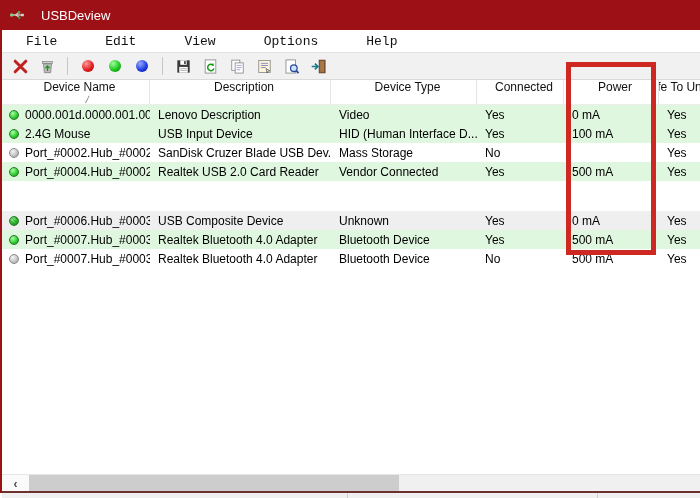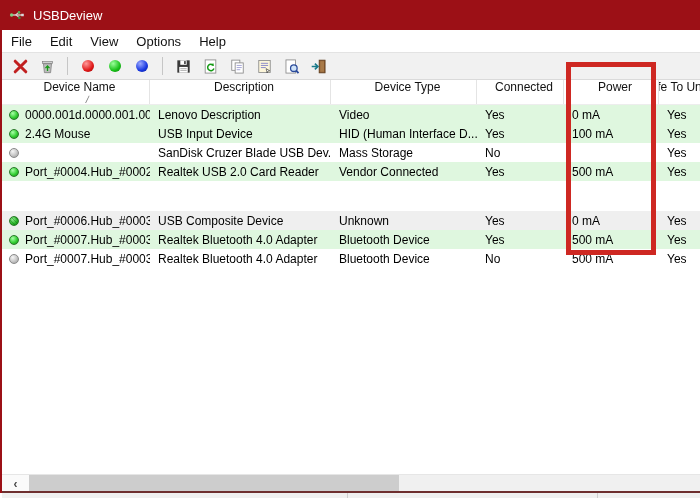--- a/index.html
+++ b/index.html
@@ -4,29 +4,29 @@
 <style>
   * { margin:0; padding:0; box-sizing:border-box; }
   html,body { background:#888; }
   #app {
     position:relative; width:700px; height:498px; overflow:hidden;
     font-family:"Liberation Sans", sans-serif; background:#ffffff;
   }
   
   .titlebar {
     position:absolute; left:0; top:0; width:700px; height:30px;
-    background:#9c1016; display:flex; align-items:center; gap:8px;
+    background:#9c1016; display:flex; align-items:center; gap:16px;
     padding-left:9px; color:#fff; font-size:13px;
   }
   
   .menubar {
     position:absolute; left:2px; top:30px; width:698px; height:22px;
     background:#ffffff; display:flex; align-items:center; font-size:13px; color:#111;
   }
-  .menu-item { padding:0 9px; height:22px; display:flex; align-items:center; cursor:default; }
+  .menu-item { padding:0 24px; height:22px; display:flex; align-items:center; cursor:default;font-family:Liberation Mono, monospace; }
   
   .toolbar {
     position:absolute; left:2px; top:52px; width:698px; height:28px;
     background:#f1f1f1; border-top:1px solid #e3e3e3; border-bottom:1px solid #dadada;
     display:flex; align-items:center; gap:7px; padding-left:8px;
   }
   .tb-btn { width:20px; height:20px; display:flex; align-items:center; justify-content:center; }
   .tb-sep { width:1px; height:18px; background:#c6c6c6; margin:0 3px; }
   .tb-ball { width:12px; height:12px; border-radius:50%; display:inline-block; }
   .tb-ball.red   { background:radial-gradient(circle at 35% 30%, #ff9a9a, #e01818 60%, #8f0808); }
@@ -240,20 +240,21 @@
       <div class="cell">USB Input Device</div>
       <div class="cell">HID (Human Interface D...</div>
       <div class="cell">Yes</div>
       <div class="cell">100 mA</div>
       <div class="cell">Yes</div>
     </div>
 
     <div class="lv-row row-white">
       <div class="cell name">
           <span class="ball ball-gray"></span>
+          <span>Port_#0002.Hub_#0002</span>
         </div>
       <div class="cell">SanDisk Cruzer Blade USB Dev...</div>
       <div class="cell">Mass Storage</div>
       <div class="cell">No</div>
       <div class="cell"></div>
       <div class="cell">Yes</div>
     </div>
 
     <div class="lv-row row-green">
       <div class="cell name">

